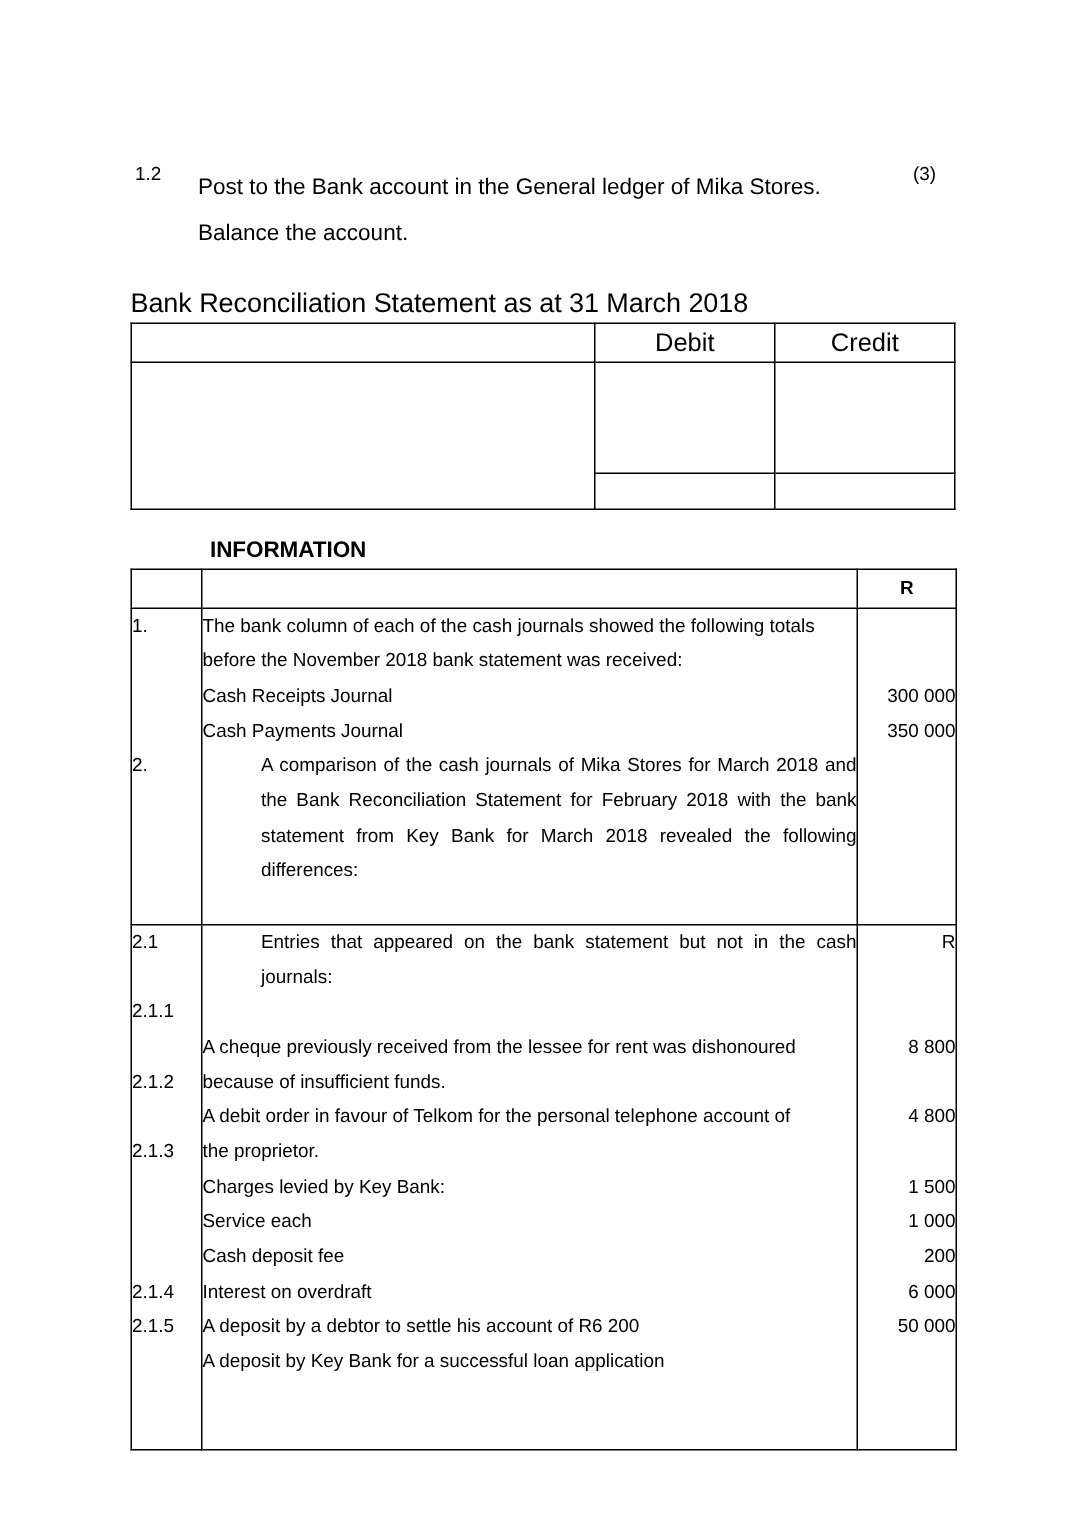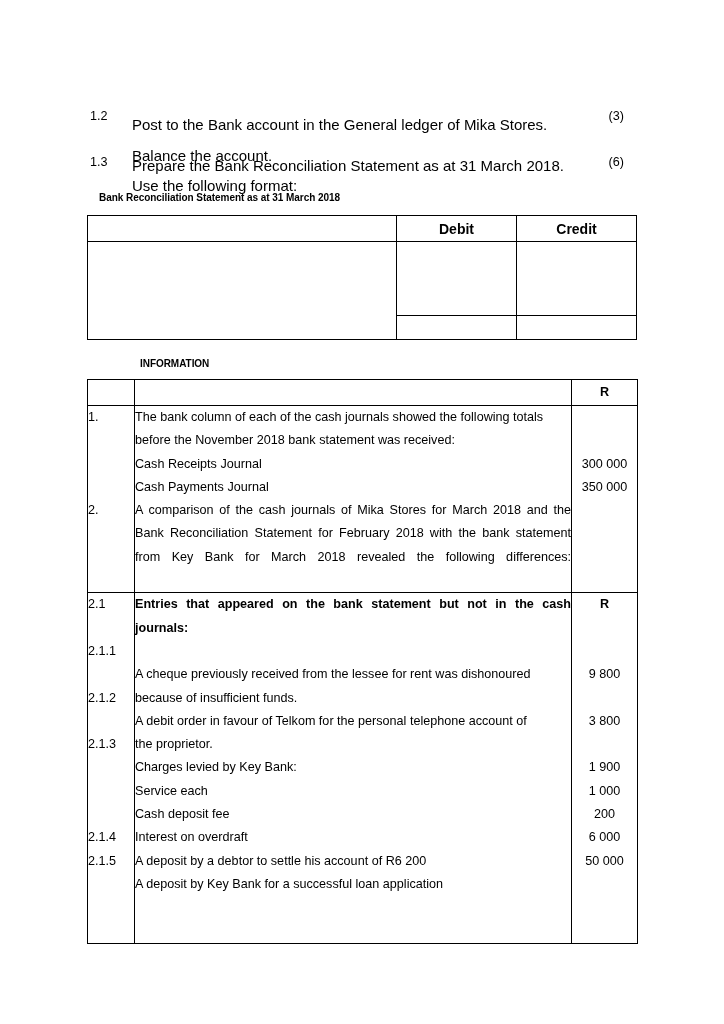--- a/index.html
+++ b/index.html
@@ -50,24 +50,24 @@
   }
 
   #q12 { left: 90px; top: 110px; }
   #q12 .q-body { line-height: 2.05; }
   #q13 { left: 90px; top: 156px; }
   #q13 .q-body { line-height: 1.33; }
 
   
   .brs-heading {
     position: absolute;
-    left: 99px;
+    left: 87px;
     top: 192px;
-    font-size: 10px;
-    font-weight: bold;
+    font-size: 18px;
+    font-weight: normal;
     letter-spacing: -0.05px;
   }
 
   
   .brs-table {
     position: absolute;
     left: 87px;
     top: 215px;
     width: 550px;
     border-collapse: collapse;
@@ -76,33 +76,33 @@
   }
   .brs-table td, .brs-table th {
     border: 1px solid #000000;
     padding: 0;
     vertical-align: middle;
   }
   .brs-table .col-desc { width: 309px; }
   .brs-table .col-amt  { width: 120px; }
   .brs-table th {
     height: 25px;
-    font-weight: bold;
+    font-weight: normal;
     text-align: center;
-    font-size: 14px;
+    font-size: 17px;
   }
   .brs-table .r-tall td { height: 73px; }
   .brs-table .r-short td { height: 23px; }
 
   
   .info-heading {
     position: absolute;
     left: 140px;
     top: 358px;
-    font-size: 10px;
+    font-size: 15px;
     font-weight: bold;
     letter-spacing: -0.05px;
   }
 
   
   .info-table {
     position: absolute;
     left: 87px;
     top: 379px;
     width: 550px;
@@ -137,49 +137,45 @@
   .hdr-r {
     text-align: center;
     font-weight: bold;
     line-height: 25px;
     padding: 0;
   }
 
   .para-just {
     text-align: justify;
     text-justify: inter-word;
+    margin-left: 39px;
   }
   .para-just::after {
     content: "";
     display: inline-block;
     width: 100%;
   }
-  .bold { font-weight: bold; }
+  .bold { font-weight: normal; }
 
   .line { display: block; }
   .blank-line { display: block; height: 23.3px; }
 
-  .nobreak { white-space: nowrap; text-align: center; }
+  .nobreak { white-space: nowrap; }
 </style>
 </head>
 <body>
 
 <div class="page">
 
   <div class="qblock" id="q12">
     <div class="q-num">1.2</div>
     <div class="q-body">Post to the Bank account in the General ledger of Mika Stores.  Balance the account.</div>
     <div class="q-marks">(3)</div>
   </div>
 
-  <div class="qblock" id="q13">
-    <div class="q-num">1.3</div>
-    <div class="q-body">Prepare the Bank Reconciliation Statement as at 31 March 2018.  Use the following format:</div>
-    <div class="q-marks">(6)</div>
-  </div>
 
   <div class="brs-heading">Bank Reconciliation Statement as at 31 March 2018</div>
 
   <table class="brs-table">
     <colgroup>
       <col class="col-desc">
       <col class="col-amt">
       <col class="col-amt">
     </colgroup>
     <tbody>
@@ -266,25 +262,25 @@
         <span class="line">Interest on overdraft</span>
         <span class="line">A deposit by a debtor to settle his account of R6 200</span>
         <span class="line">A deposit by Key Bank for a successful loan application</span>
         <span class="blank-line"></span>
         <span class="blank-line"></span>
       </td>
       <td class="cell-pad-amt">
         <span class="line nobreak bold">R</span>
         <span class="blank-line"></span>
         <span class="blank-line"></span>
-        <span class="line nobreak">9 800</span>
-        <span class="blank-line"></span>
-        <span class="line nobreak">3 800</span>
-        <span class="blank-line"></span>
-        <span class="line nobreak">1 900</span>
+        <span class="line nobreak">8 800</span>
+        <span class="blank-line"></span>
+        <span class="line nobreak">4 800</span>
+        <span class="blank-line"></span>
+        <span class="line nobreak">1 500</span>
         <span class="line nobreak">1 000</span>
         <span class="line nobreak">200</span>
         <span class="line nobreak">6 000</span>
         <span class="line nobreak">50 000</span>
       </td>
     </tr>
   </tbody>
     </table>
 
 </div>

